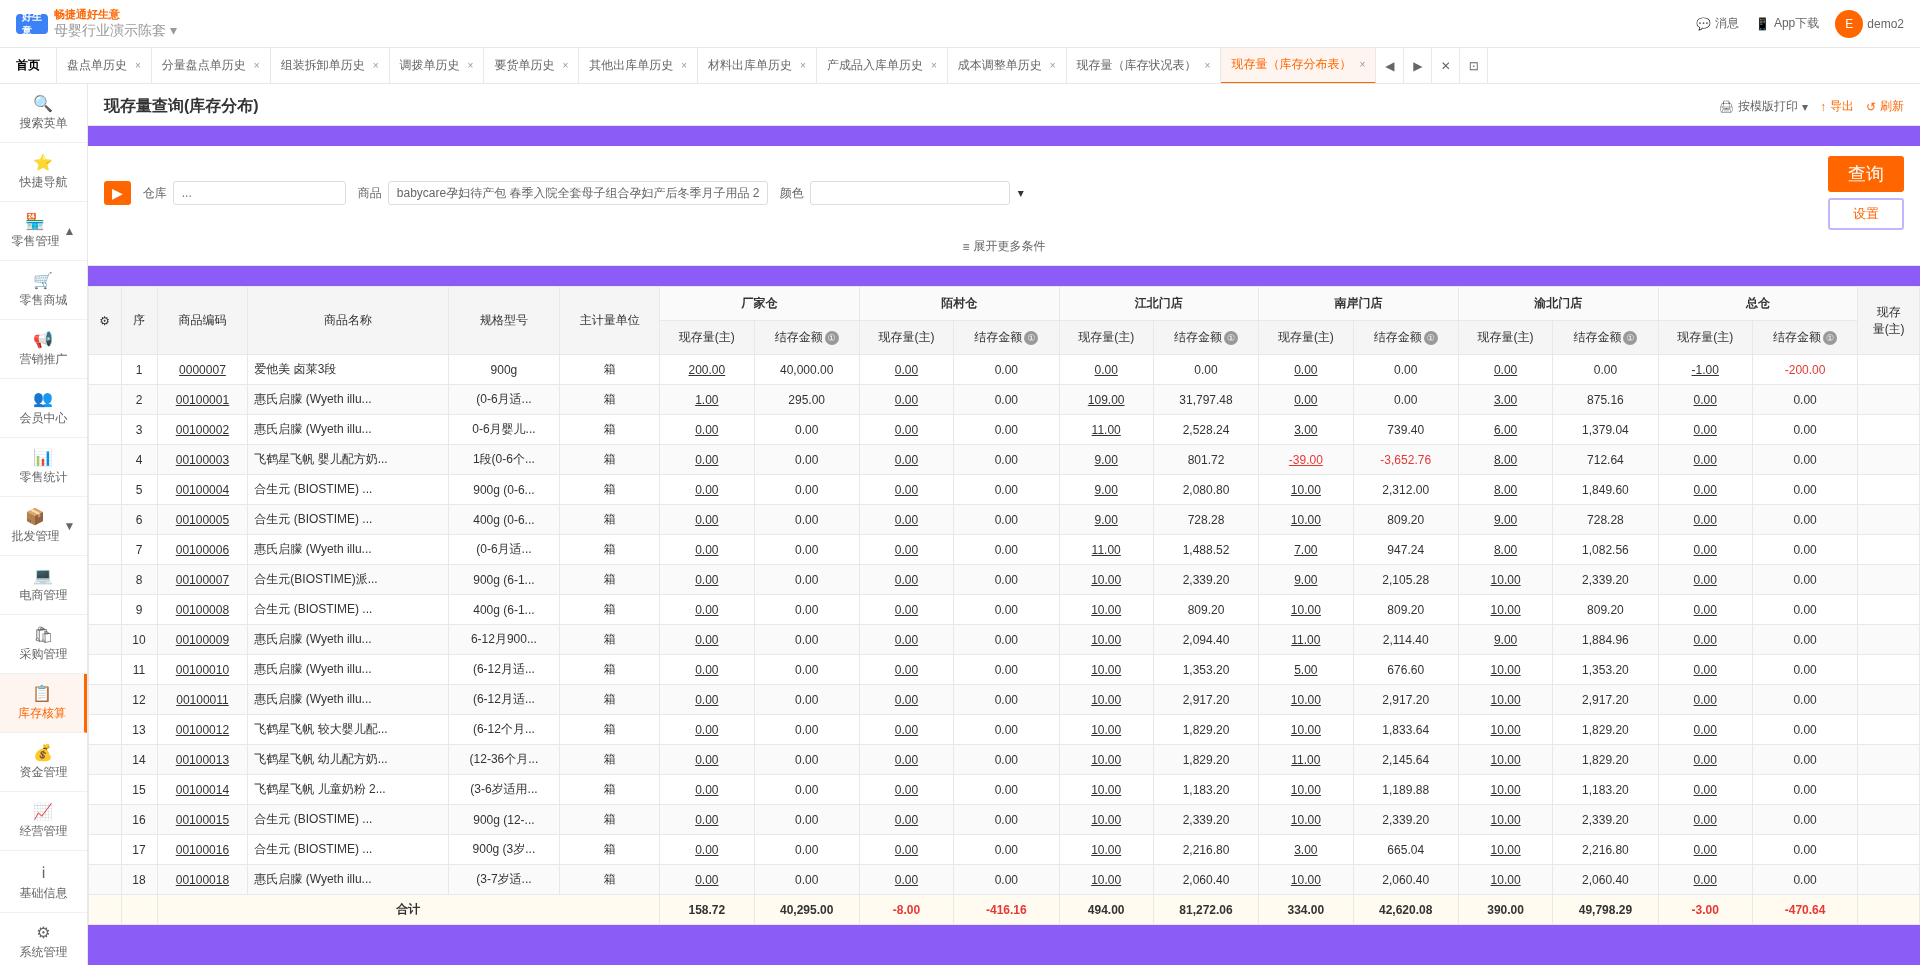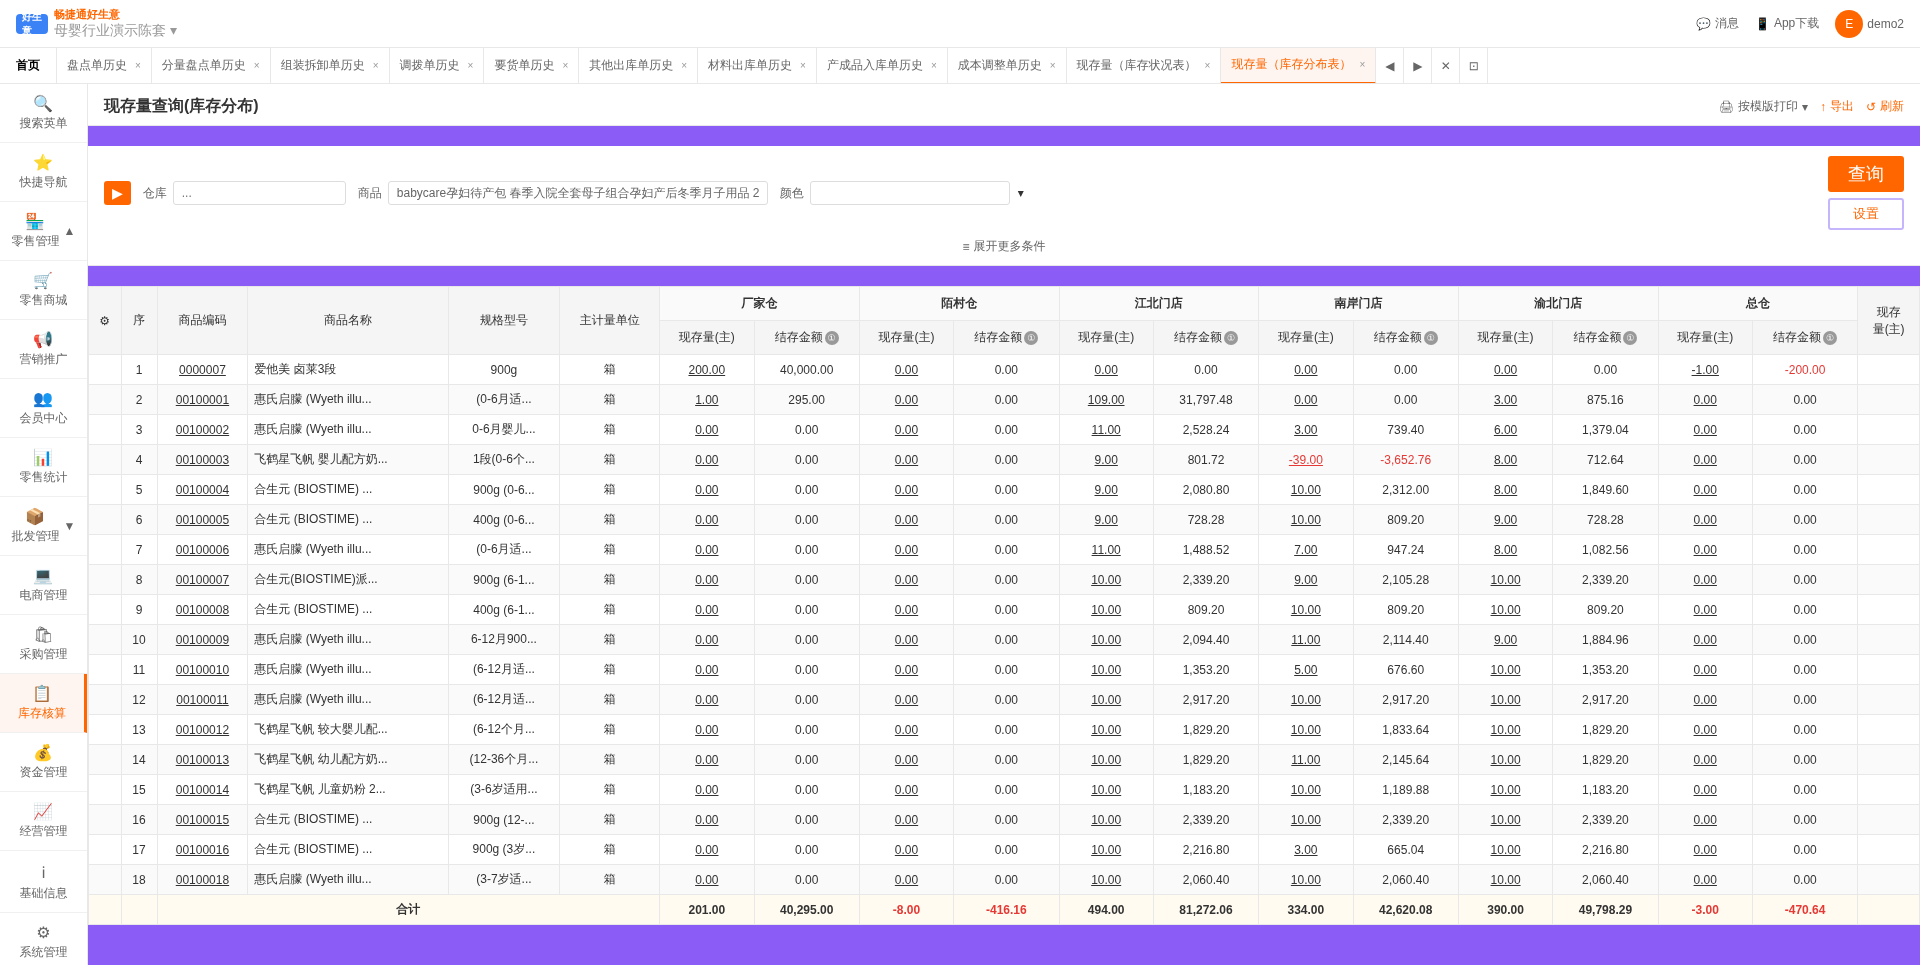--- a/index.html
+++ b/index.html
@@ -671,21 +671,21 @@
               <td class="underline">10.00</td>
               <td class="">2,060.40</td>
               <td class="underline">0.00</td>
               <td class="">0.00</td>
               <td class=""></td>
             </tr>
             <tr class="total-row">
               <td></td>
               <td></td>
               <td colspan="4">合计</td>
-              <td class="">201.00</td>
+              <td class="">158.72</td>
               <td class="">40,295.00</td>
               <td class="red">-8.00</td>
               <td class="red">-416.16</td>
               <td class="">494.00</td>
               <td class="">81,272.06</td>
               <td class="">334.00</td>
               <td class="">42,620.08</td>
               <td class="">390.00</td>
               <td class="">49,798.29</td>
               <td class="red">-3.00</td>

